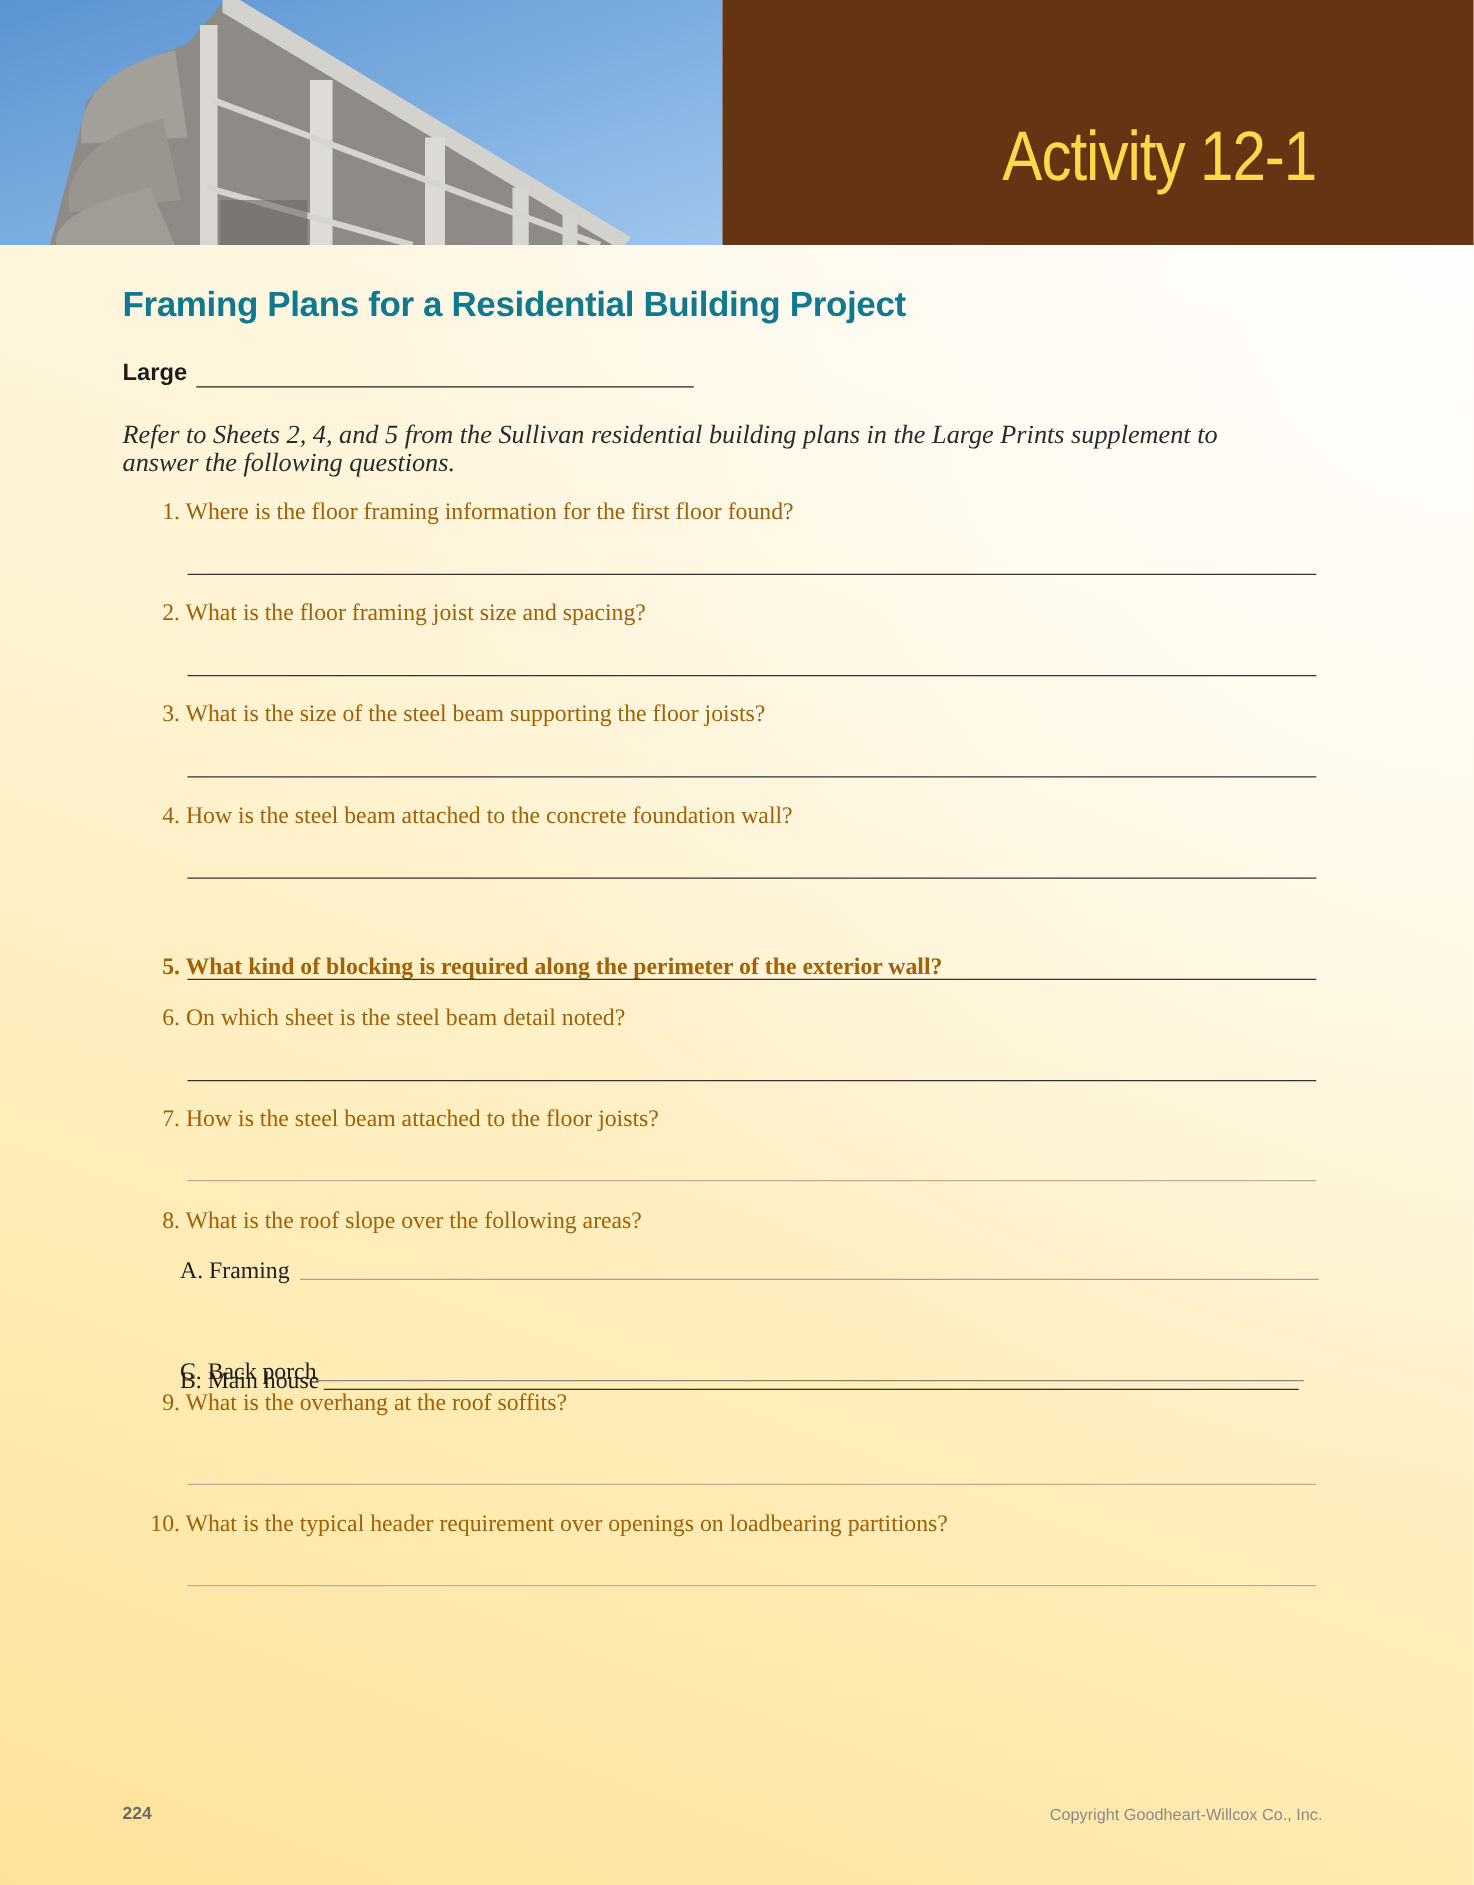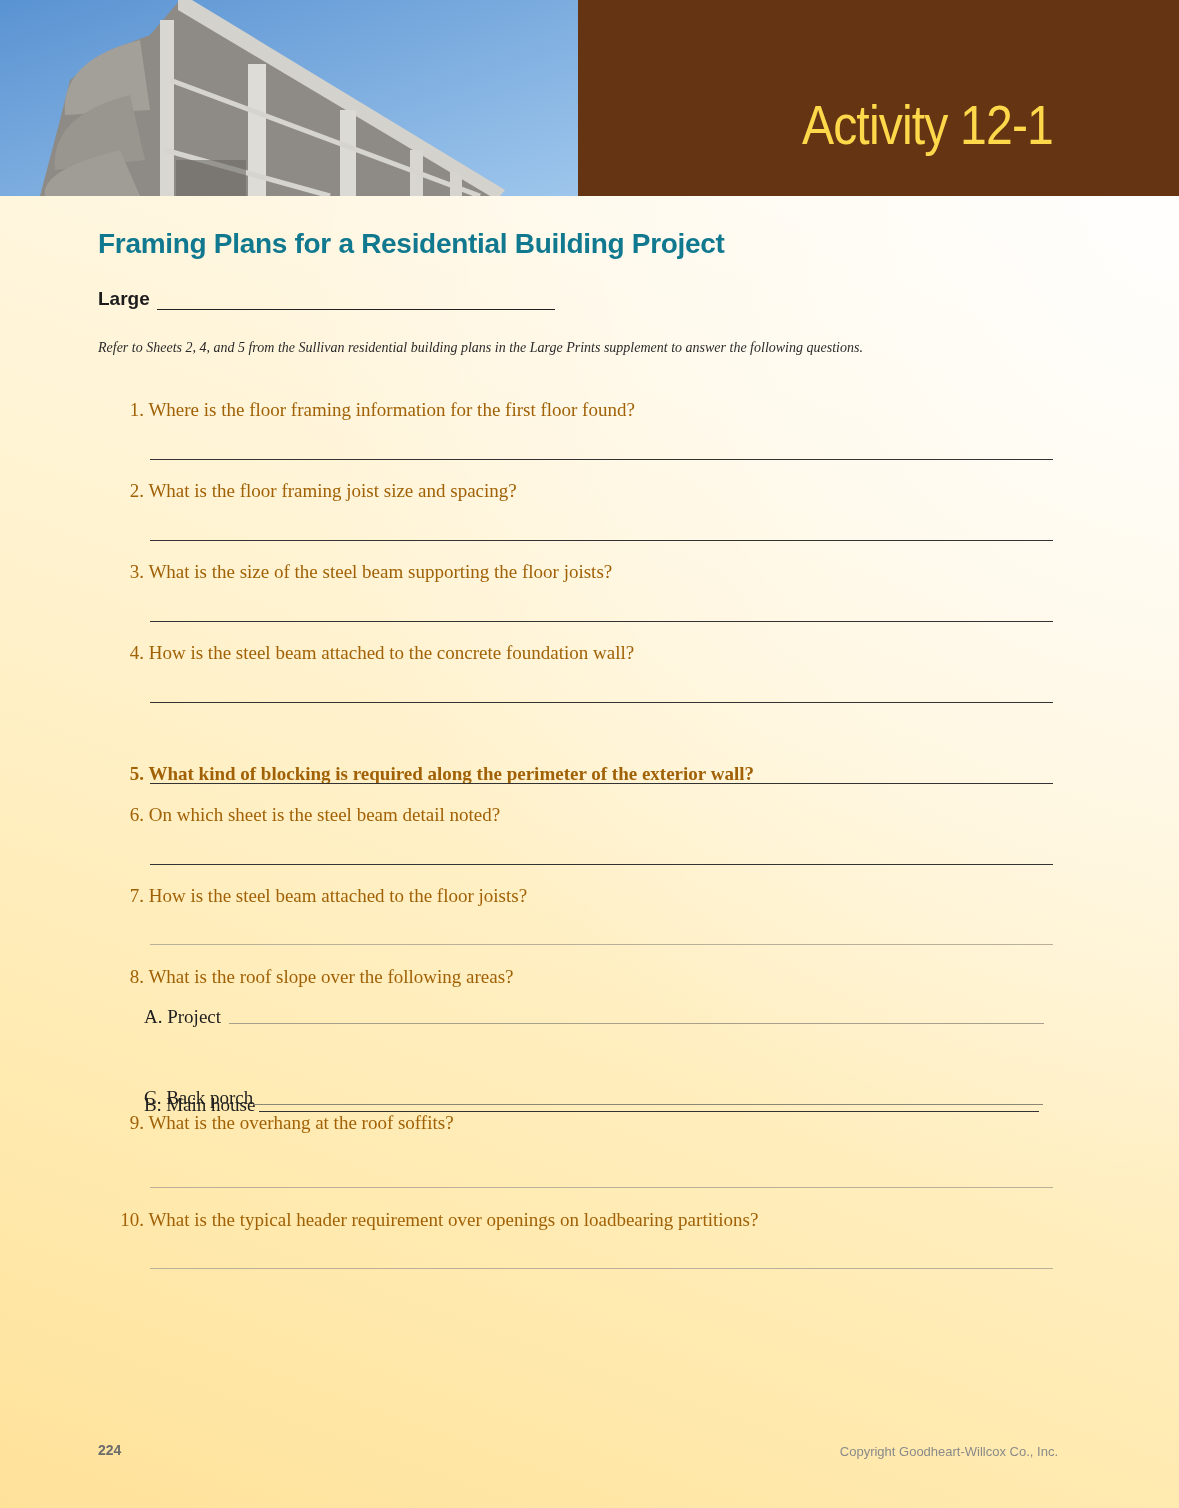--- a/index.html
+++ b/index.html
@@ -30,21 +30,21 @@
   .doc-title {
     position: absolute; left: 98px; top: 228px;
     font-family: "Liberation Sans", sans-serif; font-weight: bold; font-size: 28px;
     color: #10788f; letter-spacing: -0.3px;
   }
   .name-row { position: absolute; left: 98px; top: 288px; display: flex; align-items: flex-end; }
   .name-label { font-family: "Liberation Sans", sans-serif; font-weight: bold; font-size: 19px; color: #1c1c1c; }
   .name-line { width: 398px; border-bottom: 1.5px solid #222; margin-left: 7px; height: 20px; }
   .instructions {
     position: absolute; left: 98px; top: 336px; width: 930px;
-    font-style: italic; font-size: 14px; line-height: 23px; color: #2a2a2a;
+    font-style: italic; font-size: 21px; line-height: 23px; color: #2a2a2a;
   }
   .question {
     position: absolute; left: 98px; font-size: 19px; color: #a16207;
   }
   .q-num { display: inline-block; width: 46px; text-align: right; }
   .answer-line {
     position: absolute; left: 150px; width: 903px; border-bottom: 1px solid #333; height: 1px;
   }
   .answer-line.faint { border-bottom-color: #b9b09a; }
   .sub-item { position: absolute; left: 144px; font-size: 19px; color: #1e1e1e; display: flex; align-items: flex-end; }
@@ -147,21 +147,21 @@
   <span class="q-num">7.</span>
   <span>How is the steel beam attached to the floor joists?</span>
 </div>
 <div class="answer-line faint" style="top:943px;"></div>
 
 <div class="question" style="top:966px;">
   <span class="q-num">8.</span>
   <span>What is the roof slope over the following areas?</span>
 </div>
 <div class="sub-item" style="top:1006px;">
-  <span>A. Project</span>
+  <span>A. Framing</span>
   <span class="sub-line" style="width:815px; margin-left:8px; border-bottom-color:#a7a08c;"></span>
 </div>
 <div class="sub-item" style="top:1094px;">
   <span>B. Main house</span>
   <span class="sub-line" style="width:780px; border-bottom-color:#333;"></span>
 </div>
 <div class="sub-item" style="top:1087px;">
   <span>C. Back porch</span>
   <span class="sub-line" style="width:790px; margin-left:0; border-bottom-color:#8c8674;"></span>
 </div>

